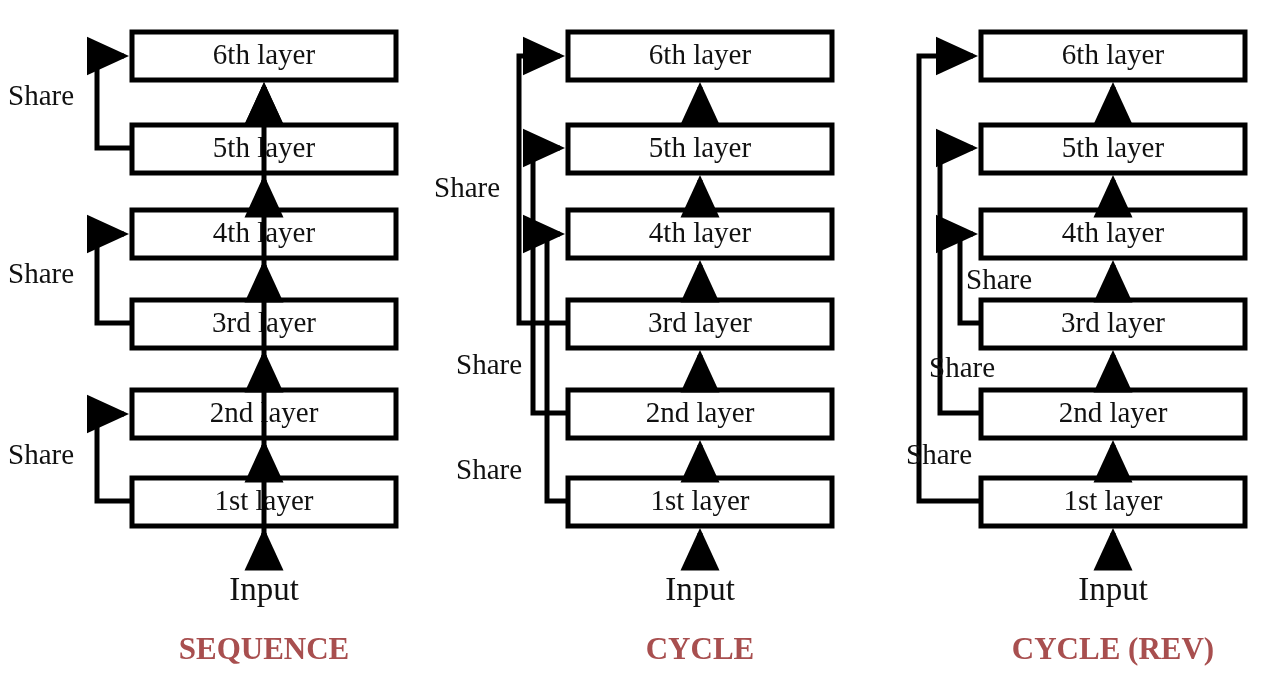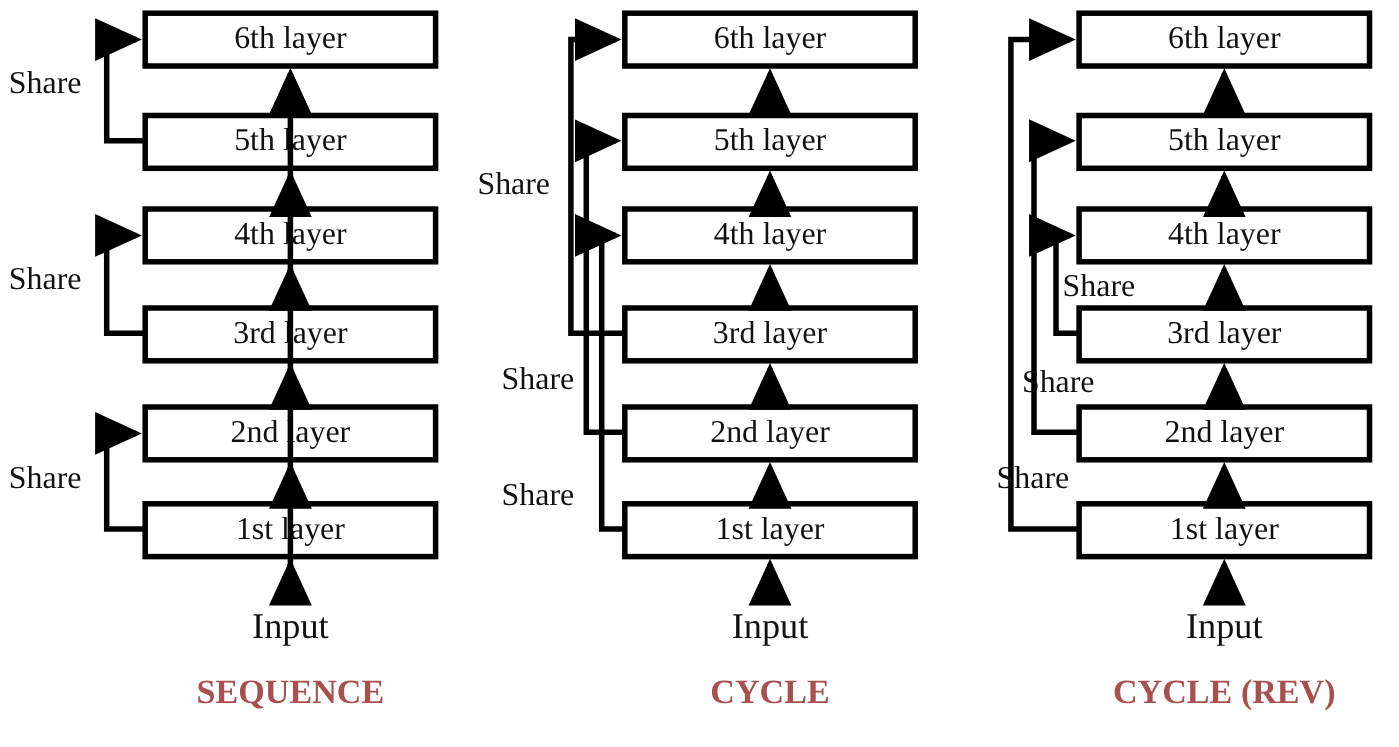--- a/index.html
+++ b/index.html
@@ -11,20 +11,21 @@
     width: 1272px;
     height: 679px;
     font-family: "Liberation Serif", "DejaVu Serif", serif;
     overflow: hidden;
   }
   #canvas {
     position: relative;
     width: 1272px;
     height: 566px;
     background: #ffffff;
+    margin-top: 20px;
   }
   svg.diagram {
     position: absolute;
     top: 0;
     left: 0;
     width: 1272px;
     height: 679px;
   }
   .box-rect {
     fill: #ffffff;

